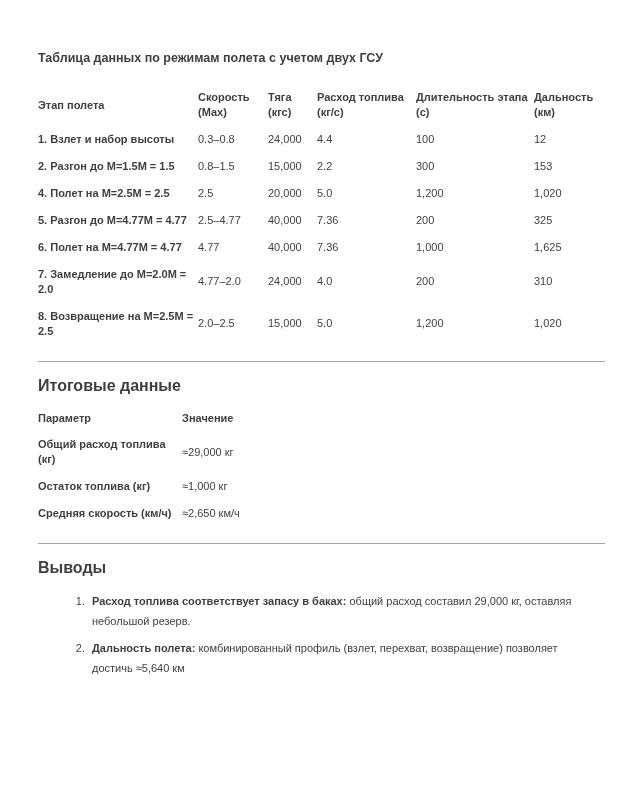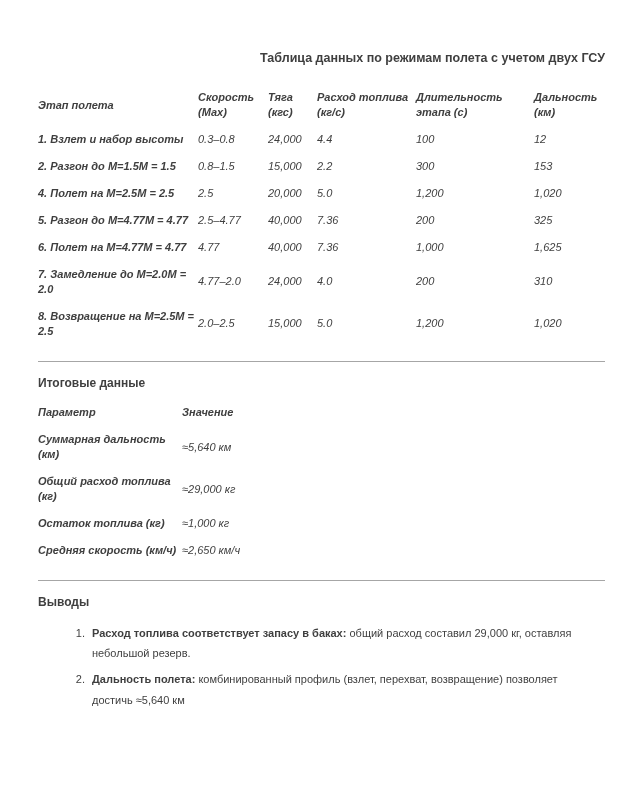--- a/index.html
+++ b/index.html
@@ -9,42 +9,42 @@
   *{box-sizing:border-box;}
   html,body{margin:0;padding:0;}
   body{
     width:643px;height:800px;overflow:hidden;background:#ffffff;
     font-family:"Liberation Sans",sans-serif;
     font-size:11px;line-height:1.45;color:var(--text);
   }
   .page{padding:50px 38px 0 38px;width:643px;}
 
   .doc-title{
-    font-size:12.5px;font-weight:bold;margin:0 0 18px 0;line-height:1.3;text-align:right;
+    font-size:12.5px;font-weight:bold;margin:0 0 18px 0;line-height:1.3;
   }
 
-  table{border-collapse:collapse;table-layout:fixed;width:567px;font-style:italic;}
+  table{border-collapse:collapse;table-layout:fixed;width:567px;}
   th,td{
     text-align:left;vertical-align:middle;
     padding:6px 4px 6px 0;line-height:1.36;
     overflow:visible;
   }
   th{font-weight:bold;}
   td.stage-cell, td.param-cell{font-weight:bold;}
 
   .c1{width:160px}.c2{width:70px}.c3{width:49px}.c4{width:99px}.c5{width:118px}.c6{width:71px}
   .s1{width:144px}.s2{width:423px}
 
   .divider{
     border:none;border-top:1px solid var(--divider);
     margin:16px 0 14px 0;width:567px;
   }
 
   .section-heading{
-    font-size:12px;font-weight:bold;margin:0 0 8px 0;line-height:1.3;
+    font-size:16px;font-weight:bold;margin:0 0 8px 0;line-height:1.3;
   }
 
   .conclusions-list{
     margin:12px 0 0 0;padding:0 0 0 50px;
   }
   .conclusions-list li{
     margin:0 8px 6px 0;line-height:1.85;padding-left:4px;
   }
 </style>
 </head>
@@ -143,24 +143,20 @@
         <col class="s2">
       </colgroup>
     <thead>
       <tr>
         <th>Параметр</th>
         <th>Значение</th>
       </tr>
     </thead>
     <tbody>
         <tr>
-          <td class="param-cell">Суммарная дальность (км)</td>
-          <td class="value-cell">≈5,640 км</td>
-        </tr>
-        <tr>
           <td class="param-cell">Общий расход топлива (кг)</td>
           <td class="value-cell">≈29,000 кг</td>
         </tr>
         <tr>
           <td class="param-cell">Остаток топлива (кг)</td>
           <td class="value-cell">≈1,000 кг</td>
         </tr>
         <tr>
           <td class="param-cell">Средняя скорость (км/ч)</td>
           <td class="value-cell">≈2,650 км/ч</td>

